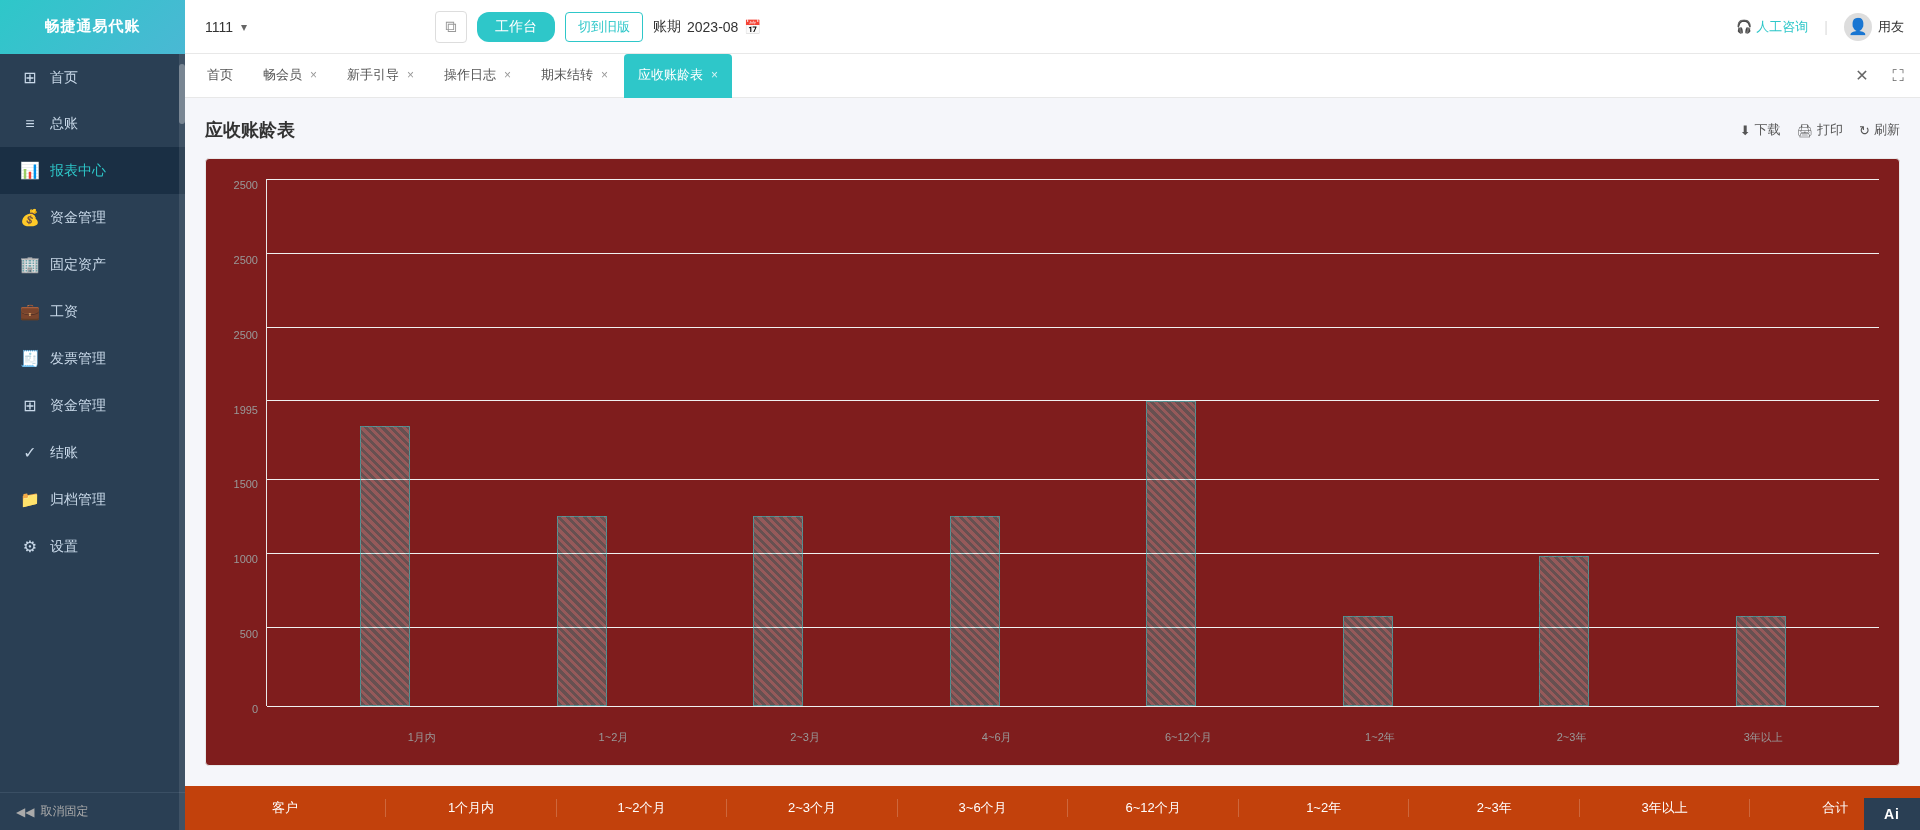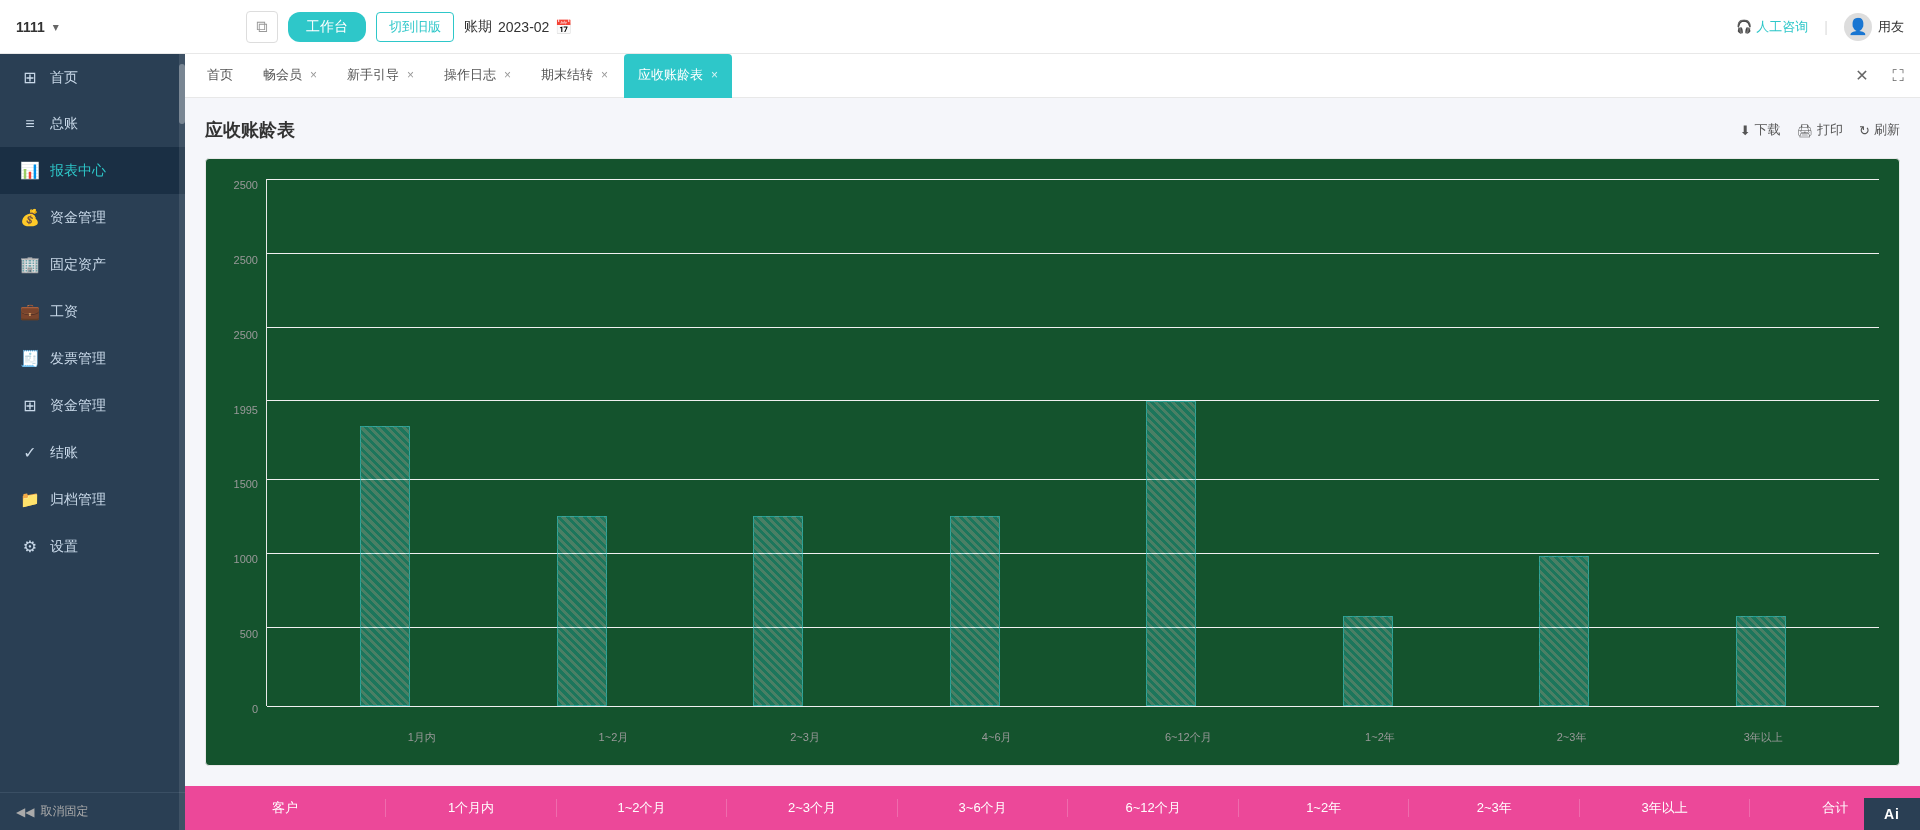--- a/index.html
+++ b/index.html
@@ -36,21 +36,21 @@
     }
     .company-selector {
       display: flex;
       align-items: center;
       gap: 8px;
       min-width: 220px;
     }
     .company-name {
       font-size: 14px;
       color: #333;
-      font-weight: 700;
+      font-weight: 400;
     }
     .dropdown-btn {
       background: none;
       border: none;
       cursor: pointer;
       color: #666;
       font-size: 12px;
     }
     .copy-btn {
       width: 32px;
@@ -276,21 +276,21 @@
       gap: 4px;
       cursor: pointer;
       color: #555;
       font-size: 13px;
       background: none;
       border: none;
     }
 
     
     .chart-container {
-      background: #14532d;
+      background: #7f1d1d;
       border: 1px solid #e8e8e8;
       border-radius: 4px;
       padding: 20px;
       flex: 1;
       min-height: 400px;
       display: flex;
       flex-direction: column;
     }
     .chart-wrapper {
       flex: 1;
@@ -363,21 +363,21 @@
     }
     .x-label {
       font-size: 11px;
       color: #999;
       text-align: center;
       flex: 1;
     }
 
     
     .table-header {
-      background: #ec4899;
+      background: #c2410c;
       color: #fff;
       display: flex;
       flex-shrink: 0;
       height: 44px;
       align-items: center;
     }
     .th-cell {
       flex: 1;
       text-align: center;
       font-size: 13px;
@@ -397,30 +397,33 @@
       padding: 8px 20px;
       font-size: 14px;
       font-weight: bold;
       letter-spacing: 1px;
     }
   </style>
 </head>
 <body>
 
 <div class="header">
+  <div class="logo-area">
+    <span class="logo-text">畅捷通易代账</span>
+  </div>
   <div class="company-selector">
     <span class="company-name">1111</span>
     <button class="dropdown-btn">▾</button>
   </div>
   <button class="copy-btn">⧉</button>
   <button class="workbench-btn">工作台</button>
   <button class="switch-btn">切到旧版</button>
   <div class="period-area">
     <span>账期</span>
-    <span>2023-02</span>
+    <span>2023-08</span>
     <span style="cursor:pointer;color:#2ec7c9;">📅</span>
   </div>
   <div class="header-right">
     <div class="consult-link">
       <span>🎧</span>
       <span>人工咨询</span>
     </div>
     <span style="color:#ddd;">|</span>
     <div class="user-area">
       <div class="avatar">

